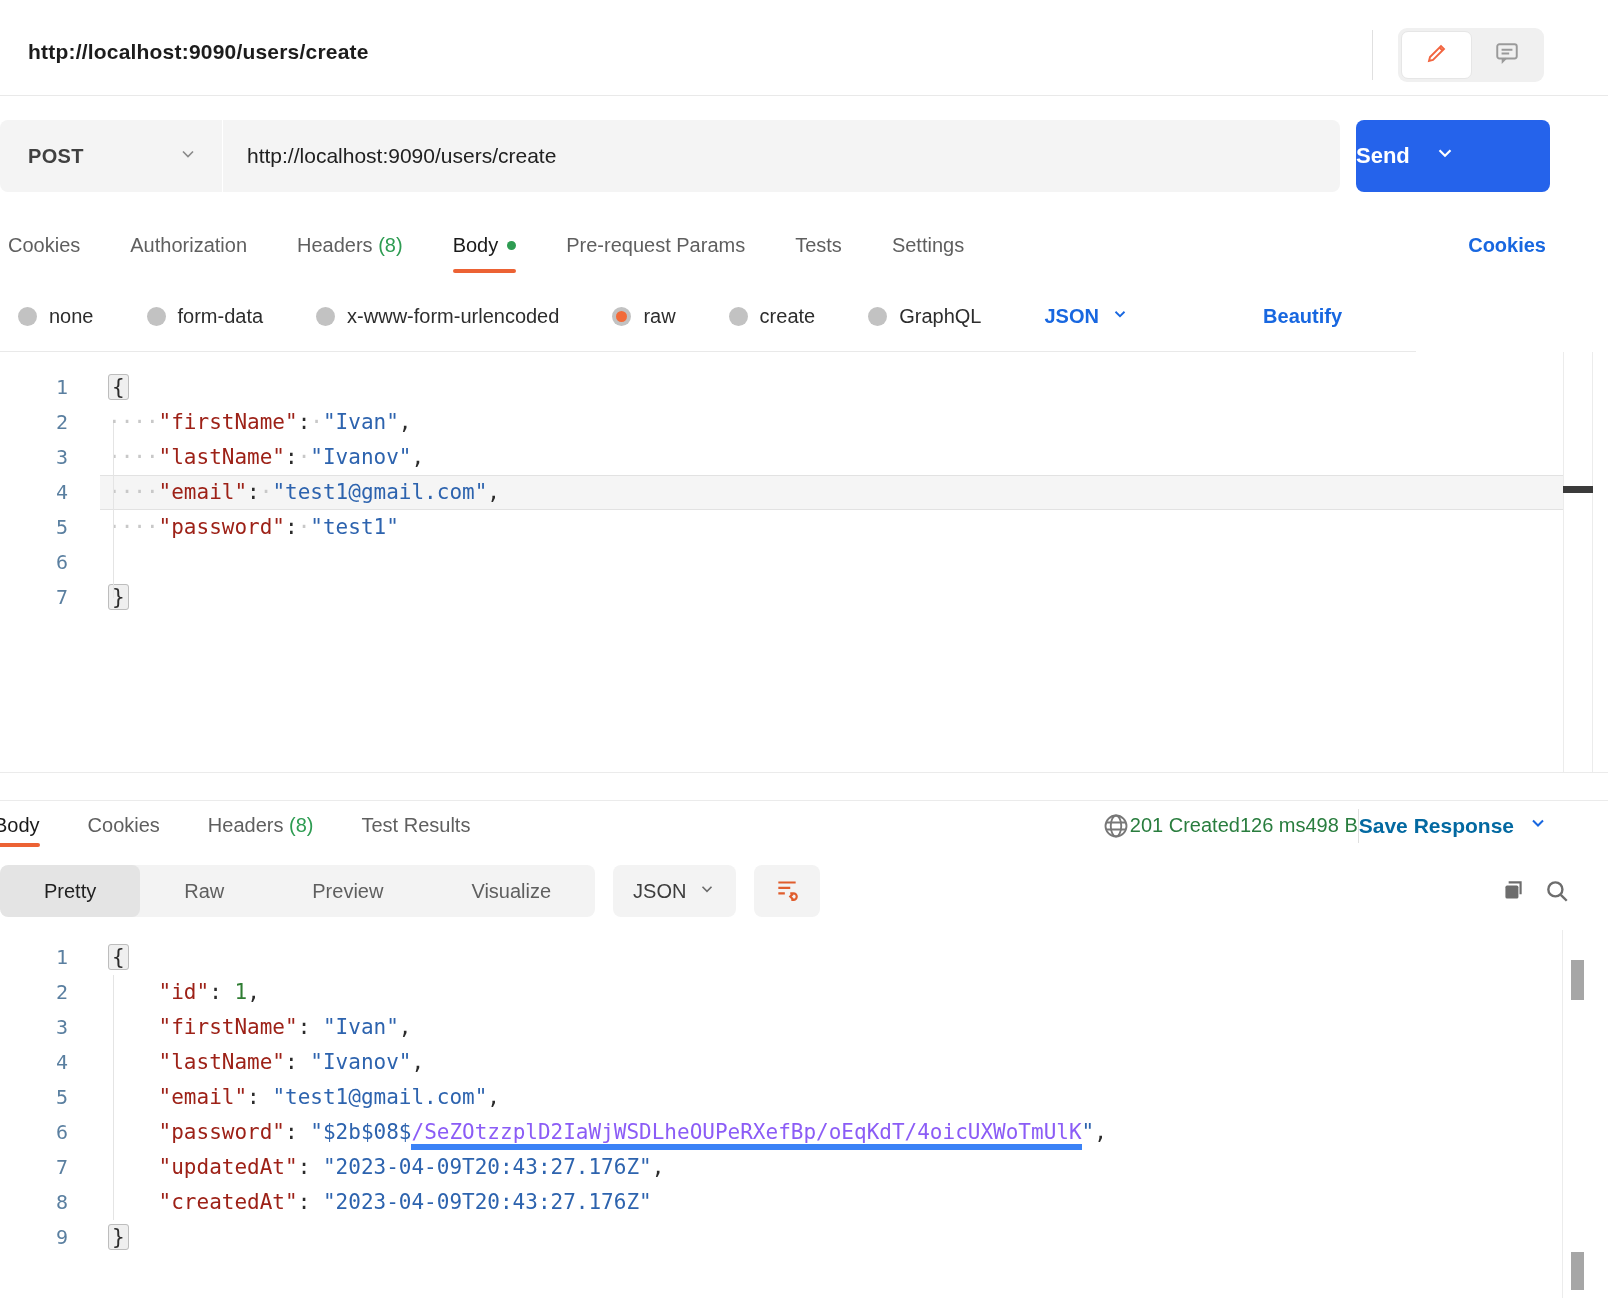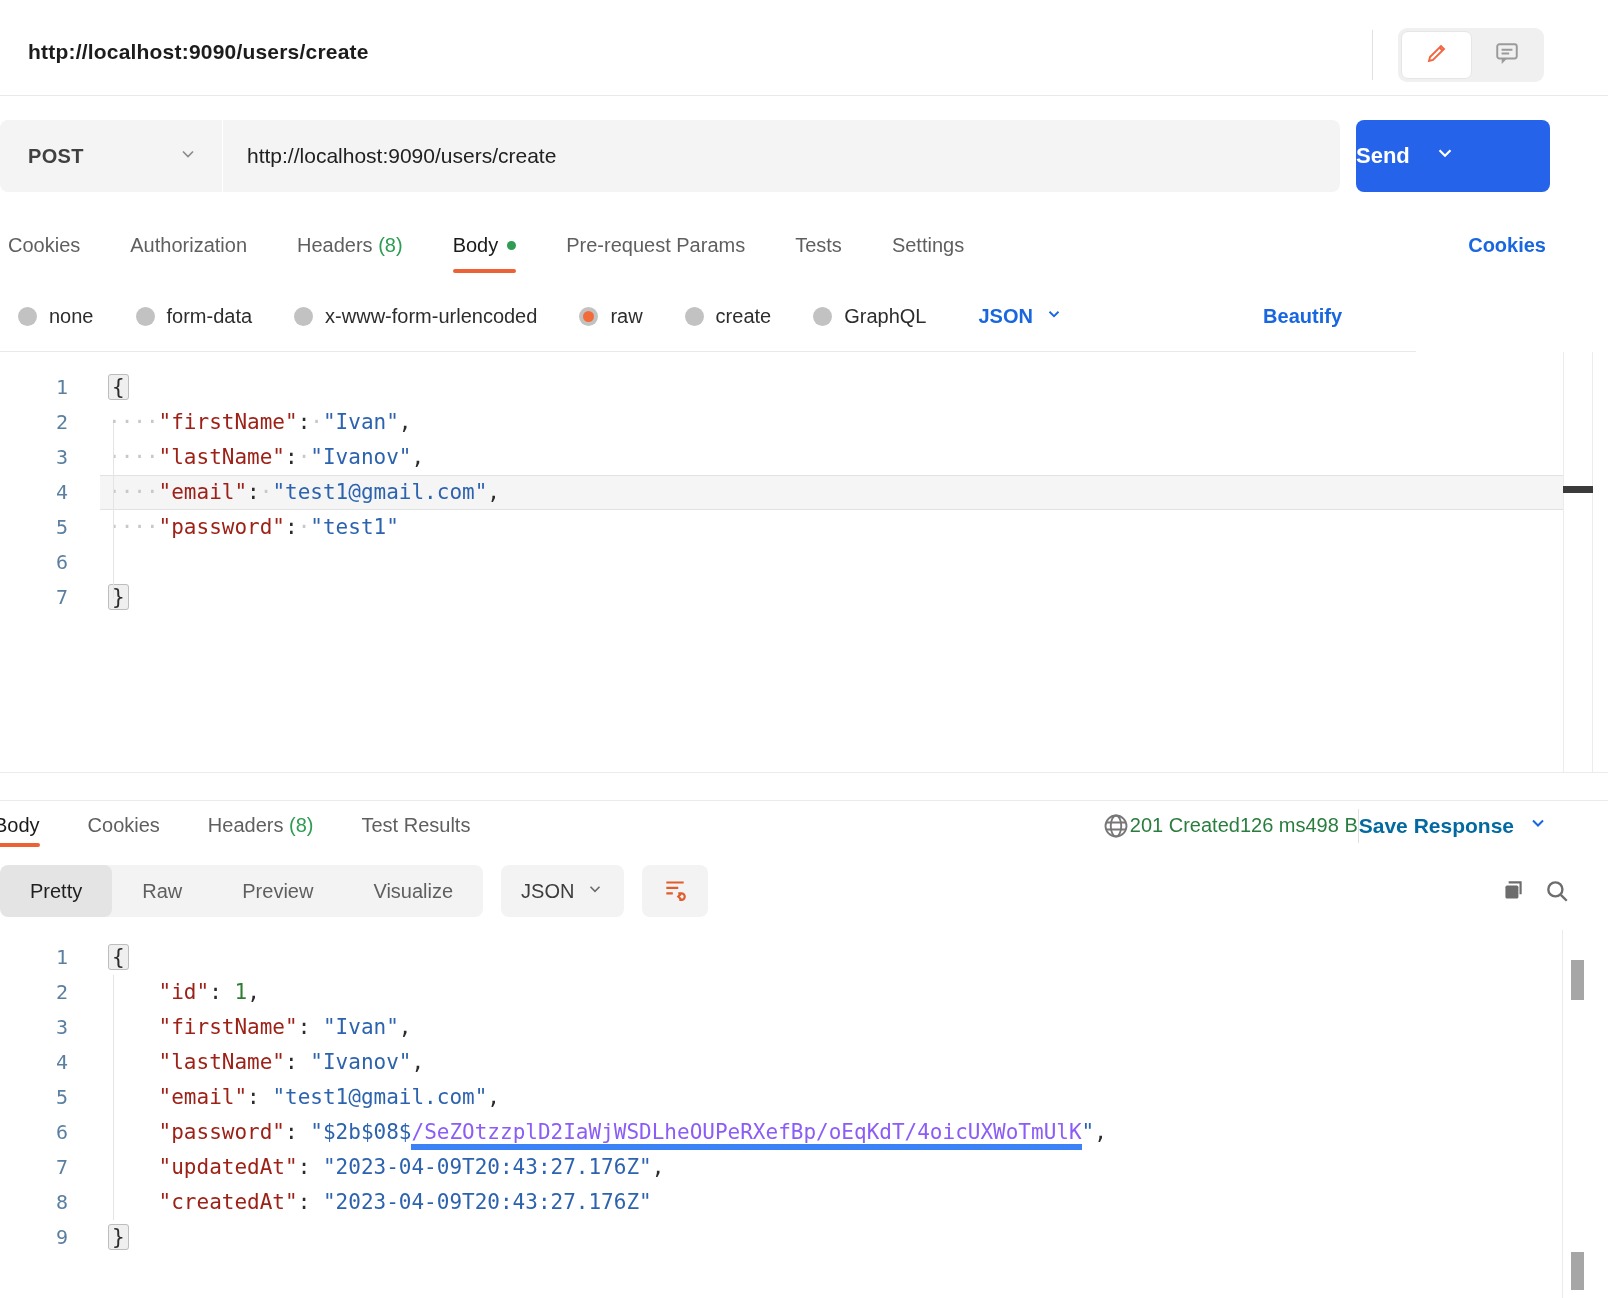--- a/index.html
+++ b/index.html
@@ -27,21 +27,21 @@
   .send-btn { position:absolute; left:1356px; top:0; width:194px; height:72px; background:#2563eb; border:none; border-radius:8px; color:#fff; display:flex; align-items:center; justify-content:flex-start; gap:24px; font-family:inherit; font-size:22px; font-weight:700; cursor:pointer; }
   
   .tabsrow { position:absolute; left:0; top:196px; width:1608px; height:58px; display:flex; align-items:center; gap:50px; padding:0 62px 0 8px; }
   .tab { position:relative; font-size:20px; color:#5f5f5f; cursor:pointer; white-space:nowrap; }
   .tab.active { color:#1a1a1a; font-weight:500; }
   .tab .count { color:#2e9c52; }
   .tab .gdot { display:inline-block; width:9px; height:9px; border-radius:50%; background:#2e9c52; margin-left:9px; vertical-align:2px; }
   .tab .underline { position:absolute; left:0; right:0; bottom:-16px; height:4px; background:#ec6234; border-radius:2px; }
   .link-right { margin-left:auto; color:#1867e0; font-weight:700; font-size:20px; cursor:pointer; }
   
-  .modesrow { position:absolute; left:0; top:262px; width:1416px; height:70px; border-bottom:1px solid #e9e9e9; display:flex; align-items:center; gap:42px; padding:0 74px 0 18px; }
+  .modesrow { position:absolute; left:0; top:262px; width:1416px; height:70px; border-bottom:1px solid #e9e9e9; display:flex; align-items:center; gap:53px; padding:0 74px 0 18px; }
   .mode { display:flex; align-items:center; gap:12px; cursor:pointer; }
   .mode .radio { width:19px; height:19px; border-radius:50%; background:#c2c2c2; position:relative; }
   .mode.sel .radio::after { content:""; position:absolute; left:4px; top:4px; width:11px; height:11px; border-radius:50%; background:#f26b3a; }
   .mode .mlabel { font-size:20px; color:#2d2d2d; }
   .lang-dd { display:flex; align-items:center; gap:12px; color:#1867e0; font-size:20px; font-weight:600; cursor:pointer; margin-left:10px; }
   
   .editor { position:absolute; left:0; width:1608px; background:#fff; font-family:"DejaVu Sans Mono","Liberation Mono",monospace; }
   #req-editor { top:332px; height:421px; padding-top:18px; border-bottom:1px solid #ebebeb; }
   #resp-editor { top:910px; height:388px; padding-top:10px; }
   .crow { display:flex; height:35px; line-height:35px; font-size:21px; }
@@ -65,21 +65,21 @@
   
   .resp-top { position:absolute; left:0; top:780px; width:1608px; height:50px; border-top:1px solid #ebebeb; display:flex; align-items:center; gap:48px; padding:0 60px 0 0; }
   .resp-top .tab:first-child { margin-left:-6px; }
   .resp-top .tab .underline { bottom:-10px; }
   .resp-meta { margin-left:auto; display:flex; align-items:center; }
   .meta-green { color:#297d3e; font-size:20px; }
   .meta-div { width:1px; height:34px; background:#e0e0e0; }
   .save-resp { display:flex; align-items:center; gap:14px; color:#0369a1; font-weight:700; font-size:21px; cursor:pointer; }
   .resp-toolbar { position:absolute; left:0; top:845px; width:1608px; height:52px; display:flex; align-items:center; }
   .viewseg { display:flex; background:#f3f3f3; border-radius:8px; height:52px; overflow:hidden; }
-  .viewseg .vtab { display:flex; align-items:center; padding:0 30px; font-size:20px; color:#5f5f5f; cursor:pointer; }
+  .viewseg .vtab { display:flex; align-items:center; padding:0 44px; font-size:20px; color:#5f5f5f; cursor:pointer; }
   .viewseg .vtab.sel { background:#e4e4e4; border-radius:8px; color:#1f1f1f; }
   .pill { display:flex; align-items:center; gap:12px; background:#f3f3f3; border-radius:8px; height:52px; padding:0 20px; margin-left:18px; font-size:20px; color:#3d3d3d; cursor:pointer; }
   .tool-icons { margin-left:auto; margin-right:38px; display:flex; align-items:center; gap:18px; }
   .tool-icons .ic { cursor:pointer; display:flex; }
 </style>
 </head>
 <body>
 
 <div class="stage">
 

